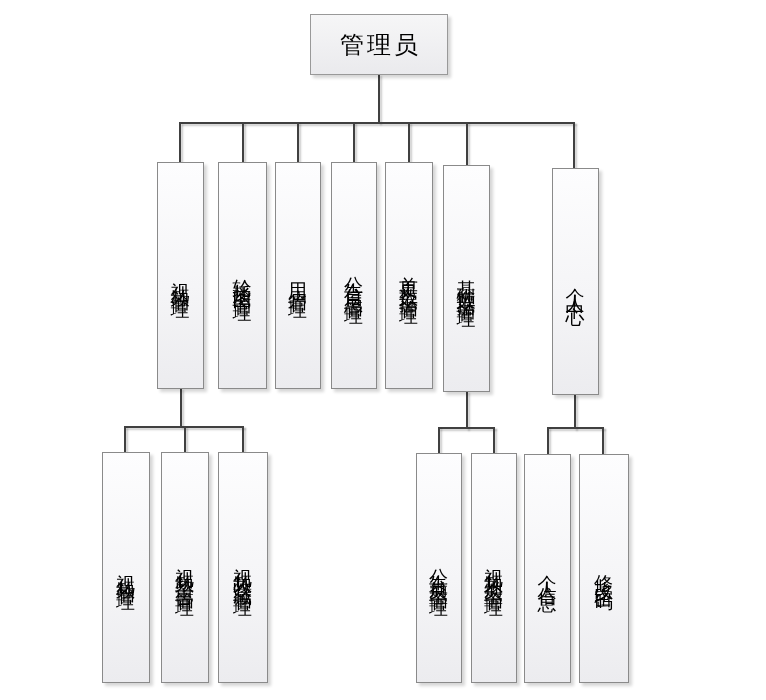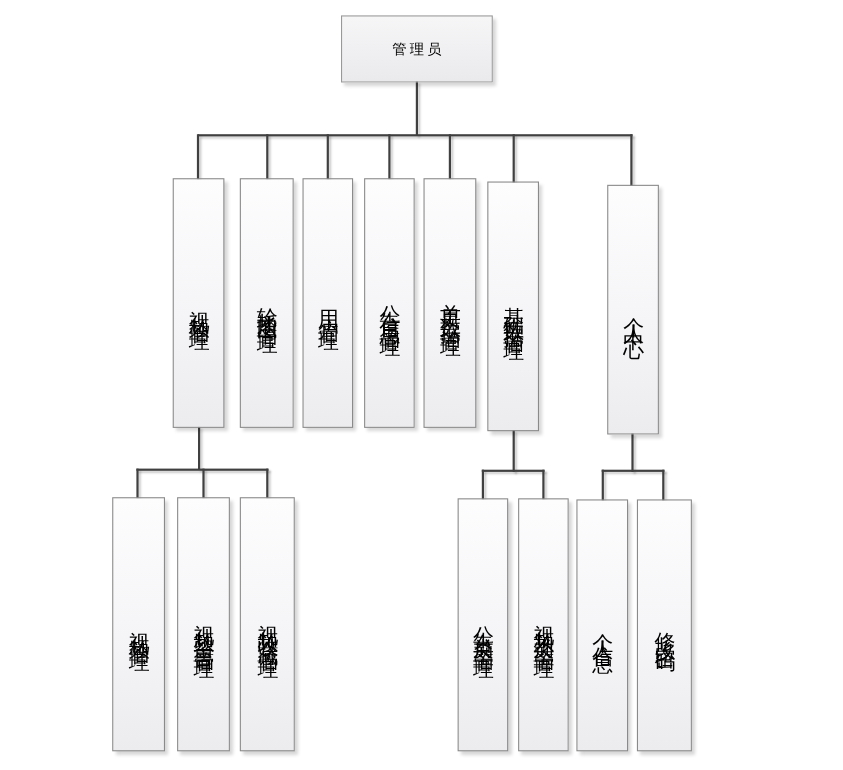--- a/index.html
+++ b/index.html
@@ -22,21 +22,21 @@
     justify-content: center;
     border: 1px solid #8a8a8a;
     background: linear-gradient(180deg, #fdfdfe 0%, #f5f5f7 55%, #ececef 100%);
     box-shadow: 3px 3px 3px rgba(0,0,0,0.16);
   }
   .node-root {
     background: linear-gradient(180deg, #f6f6f7 0%, #f0f0f2 50%, #eaeaed 100%);
     border-color: #999999;
   }
   .hlabel {
-    font-size: 13px;
+    font-size: 24px;
     letter-spacing: 3px;
     padding-left: 3px;
     white-space: nowrap;
   }
   .vlabel {
     writing-mode: vertical-rl;
     text-orientation: upright;
     font-size: 19px;
     letter-spacing: 6px;
     line-height: 1;

